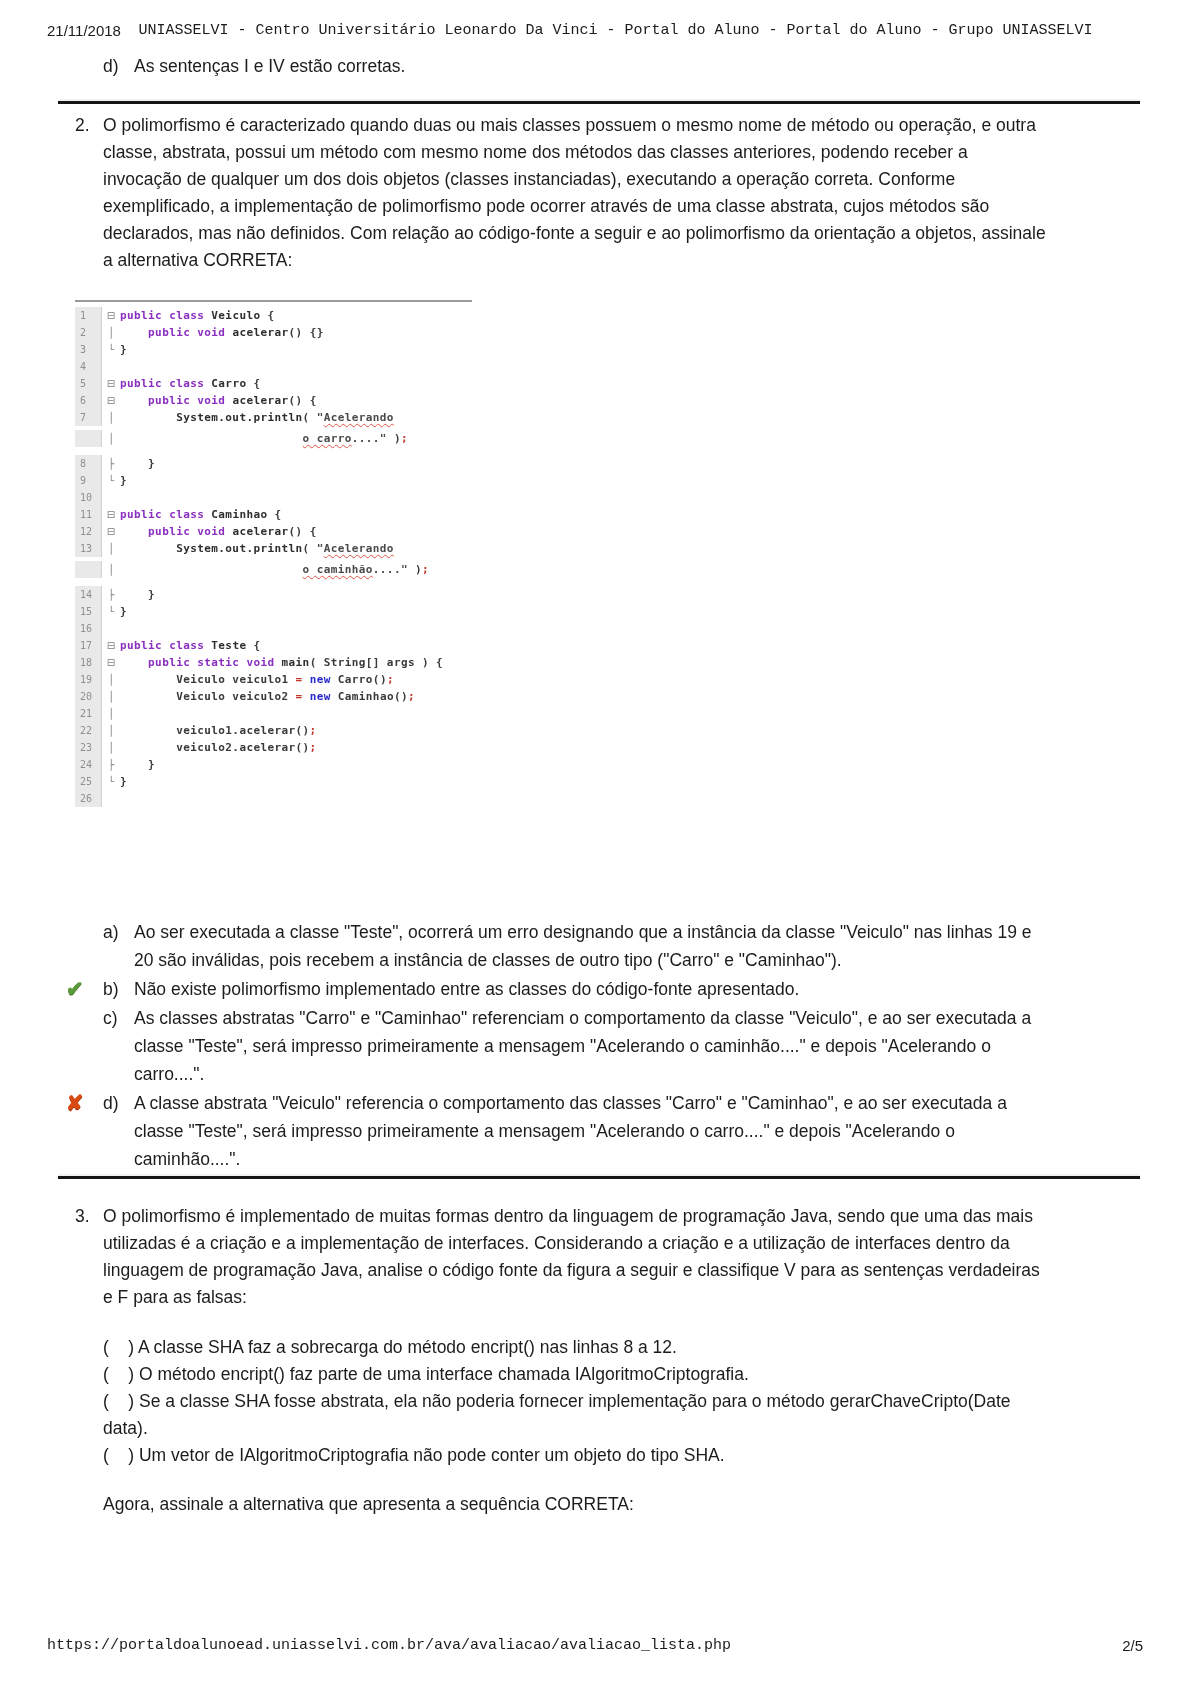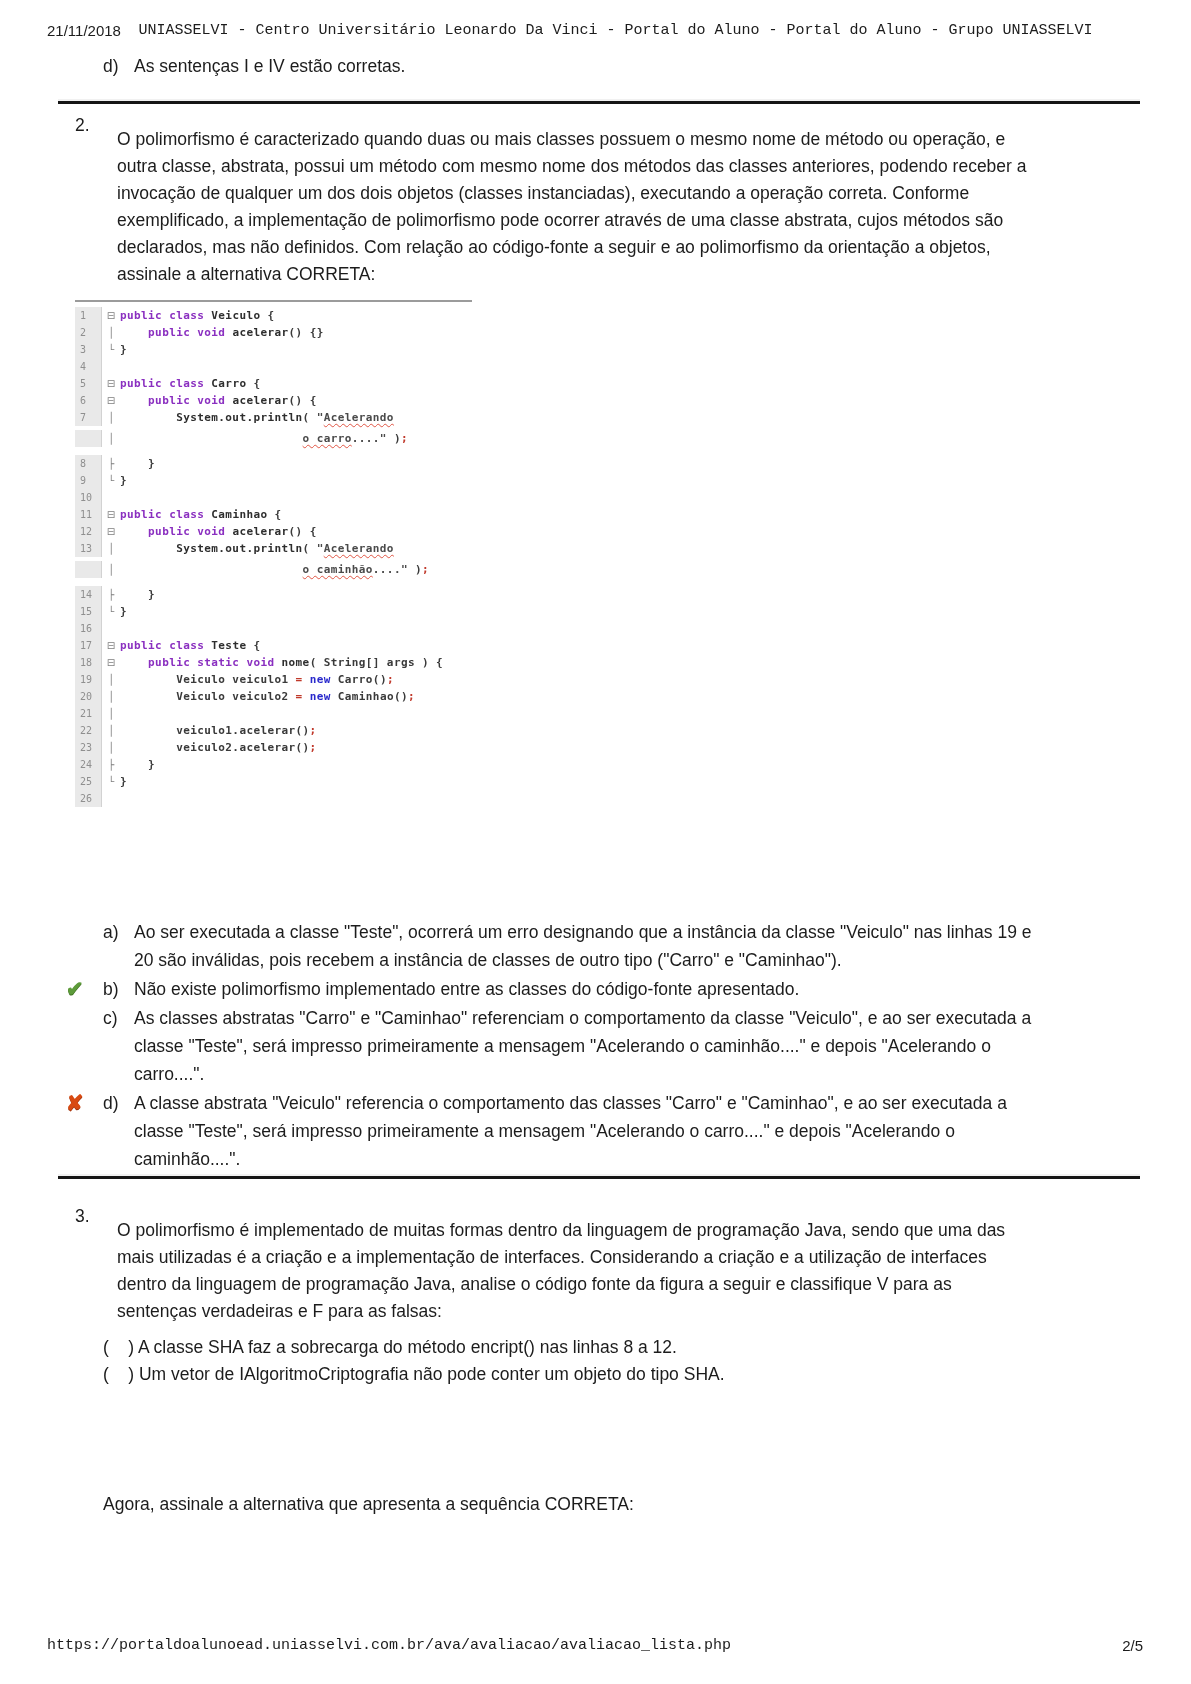--- a/index.html
+++ b/index.html
@@ -15,21 +15,21 @@
   
   .prev-opt{position:absolute;left:103px;top:56px;font-size:17.5px;display:flex;}
   .prev-opt .oletter{width:31px;}
   
   .divider{position:absolute;left:58px;width:1082px;height:3px;background:var(--divider,#151515);border-top:2px solid #f1f1f1;}
   .divider.d1{top:99px;}
   .divider.d2{top:1174px;}
   
   .qblock{position:absolute;left:75px;width:975px;display:flex;font-size:17.5px;line-height:27px;}
   .qblock .qnum{width:28px;}
-  .qblock .qtext{flex:1;margin:14px;}
+  .qblock .qtext{flex:1;margin:0;}
   .q2{top:112px;}
   .q3{top:1203px;}
   
   .figure{position:absolute;left:75px;top:300px;width:402px;}
   .fig-topline{height:2px;background:#9b9b9b;margin-bottom:5px;width:397px;}
   .code-row{display:flex;height:17px;align-items:center;}
   .code-row.wrap{margin:4px 0 8px;}
   .gutter{width:27px;align-self:stretch;background:#e9e9e9;border-right:1px solid #d2d2d2;
           font:10px "DejaVu Sans Mono",monospace;color:#8f8f8f;padding-left:5px;box-sizing:border-box;
           display:flex;align-items:center;}
@@ -169,21 +169,21 @@
         <span class="ctext"></span>
       </div>
       <div class="code-row">
         <span class="gutter">17</span>
         <span class="gmark">⊟</span>
         <span class="ctext"><span class="c-kw">public class</span><span class="c-pl"> </span><span class="c-id">Teste</span><span class="c-pl"> {</span></span>
       </div>
       <div class="code-row">
         <span class="gutter">18</span>
         <span class="gmark">⊟</span>
-        <span class="ctext"><span class="c-pl">    </span><span class="c-kw">public static void</span><span class="c-pl"> </span><span class="c-id">nome</span><span class="c-pl">( String[] args ) {</span></span>
+        <span class="ctext"><span class="c-pl">    </span><span class="c-kw">public static void</span><span class="c-pl"> </span><span class="c-id">main</span><span class="c-pl">( String[] args ) {</span></span>
       </div>
       <div class="code-row">
         <span class="gutter">19</span>
         <span class="gmark">│</span>
         <span class="ctext"><span class="c-pl">        Veiculo veiculo1 </span><span class="c-op">=</span><span class="c-pl"> </span><span class="c-nw">new</span><span class="c-pl"> Carro()</span><span class="c-op">;</span></span>
       </div>
       <div class="code-row">
         <span class="gutter">20</span>
         <span class="gmark">│</span>
         <span class="ctext"><span class="c-pl">        Veiculo veiculo2 </span><span class="c-op">=</span><span class="c-pl"> </span><span class="c-nw">new</span><span class="c-pl"> Caminhao()</span><span class="c-op">;</span></span>
@@ -246,19 +246,21 @@
 
 <div class="divider d2"></div>
 
 <div class="qblock q3">
   <span class="qnum">3.</span>
   <p class="qtext">O polimorfismo é implementado de muitas formas dentro da linguagem de programação Java, sendo que uma das mais utilizadas é a criação e a implementação de interfaces. Considerando a criação e a utilização de interfaces dentro da linguagem de programação Java, analise o código fonte da figura a seguir e classifique V para as sentenças verdadeiras e F para as falsas:</p>
 </div>
 
 <div class="sentences" id="q3-sentences">
     <p>(    ) A classe SHA faz a sobrecarga do método encript() nas linhas 8 a 12.</p>
+    <p>(    ) O método encript() faz parte de uma interface chamada IAlgoritmoCriptografia.</p>
+    <p>(    ) Se a classe SHA fosse abstrata, ela não poderia fornecer implementação para o método gerarChaveCripto(Date data).</p>
     <p>(    ) Um vetor de IAlgoritmoCriptografia não pode conter um objeto do tipo SHA.</p>
   </div>
 
 <div class="closing">Agora, assinale a alternativa que apresenta a sequência CORRETA:</div>
 
 <div class="footer-url">https://portaldoalunoead.uniasselvi.com.br/ava/avaliacao/avaliacao_lista.php</div>
 <div class="footer-page">2/5</div>
 
 </body></html>

